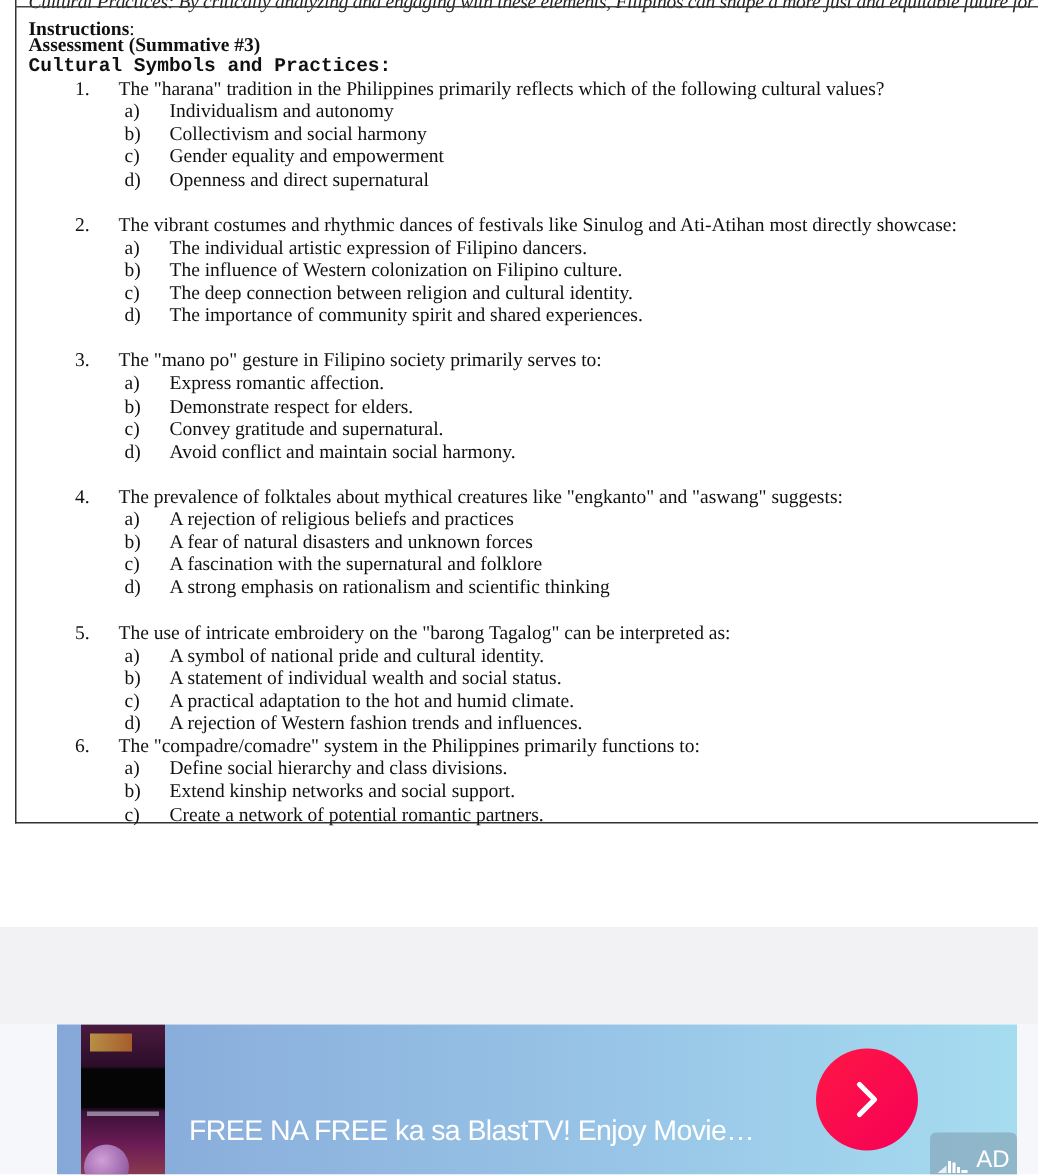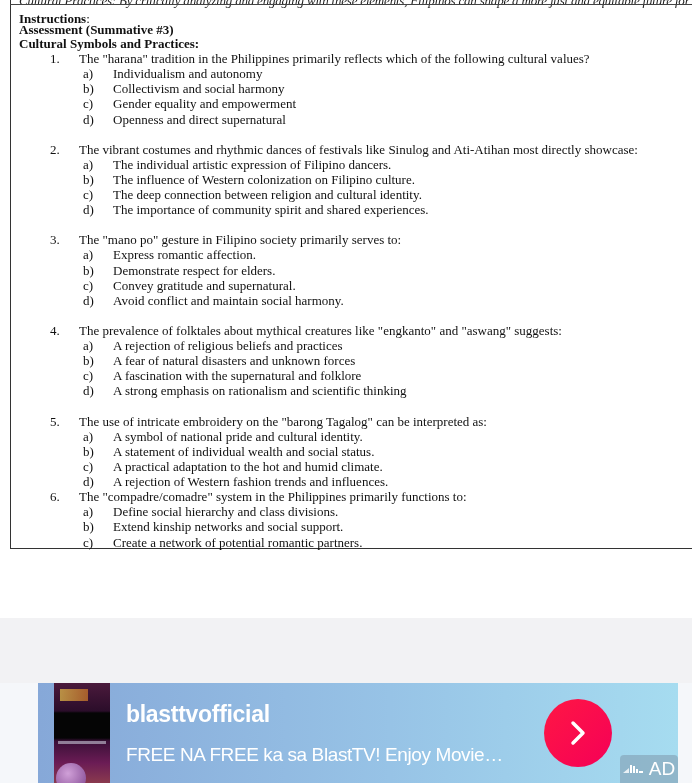--- a/index.html
+++ b/index.html
@@ -70,34 +70,34 @@
     white-space: nowrap; letter-spacing: -0.4px; text-align: center;
   }
   .ad-cta {
     position: absolute; left: 506px; top: 16px; width: 68px; height: 68px; border-radius: 50%;
     background: linear-gradient(135deg, #ff1744 0%, #f50057 100%);
     display: flex; align-items: center; justify-content: center;
   }
   .ad-badge {
     position: absolute; left: 620px; top: 755px; width: 58px; height: 28px;
     background: rgba(140,175,195,0.85); border-radius: 4px 4px 0 0;
-    font-family: "Liberation Sans", sans-serif; font-size: 19px; color: #ffffff;
-    display: flex; align-items: center; justify-content: center; gap: 4px;
+    font-family: "Liberation Sans", sans-serif; font-size: 16px; color: #ffffff;
+    display: flex; align-items: flex-end; justify-content: center; gap: 4px;
   }
 </style>
 </head>
 <body>
 
 <div class="doc-box"></div>
 <div class="cutoff-line">Cultural Practices: By critically analyzing and engaging with these elements, Filipinos can shape a more just and equitable future for their nation.</div>
 <div class="cutoff-rule"></div>
 
 <div class="heading" style="top:22px;">Assessment (Summative #3)</div>
 <div class="heading" style="top:11px;"><span>Instructions</span><span style="font-weight:normal">:</span></div>
-<div class="heading" style="top:36px;">Cultural Symbols and Practices:</div>
+<div class="heading" style="top:36px;font-family:Liberation Mono, monospace;">Cultural Symbols and Practices:</div>
 
 <div class="q" style="top:51px;">
   <span class="num">1.</span>
   <span class="stem">The "harana" tradition in the Philippines primarily reflects which of the following cultural values?</span>
 </div>
 <div class="opt" style="top:66px;">
     <span class="letter">a)</span>
     <span class="text">Individualism and autonomy</span>
   </div>
 <div class="opt" style="top:81px;">
@@ -216,21 +216,20 @@
 
 <div class="gray-band"></div>
 <div class="ad-bg"></div>
 
 <div class="ad-banner">
   <div class="ad-thumb">
     <div class="poster-text"></div>
     <div class="poster-bar"></div>
     <div class="orb"></div>
   </div>
-  <div class="ad-title">blasttvofficial</div>
   <div class="ad-desc">FREE NA FREE ka sa BlastTV! Enjoy Movie…</div>
   <div class="ad-cta">
     <svg width="22" height="26" viewBox="0 0 22 26">
       <polyline points="6,3 16,13 6,23" fill="none" stroke="#ffffff" stroke-width="3.5" stroke-linecap="round" stroke-linejoin="round"></polyline>
     </svg>
   </div>
 </div>
 
 <div class="ad-badge">
   <svg width="22" height="10" viewBox="0 0 22 10">

